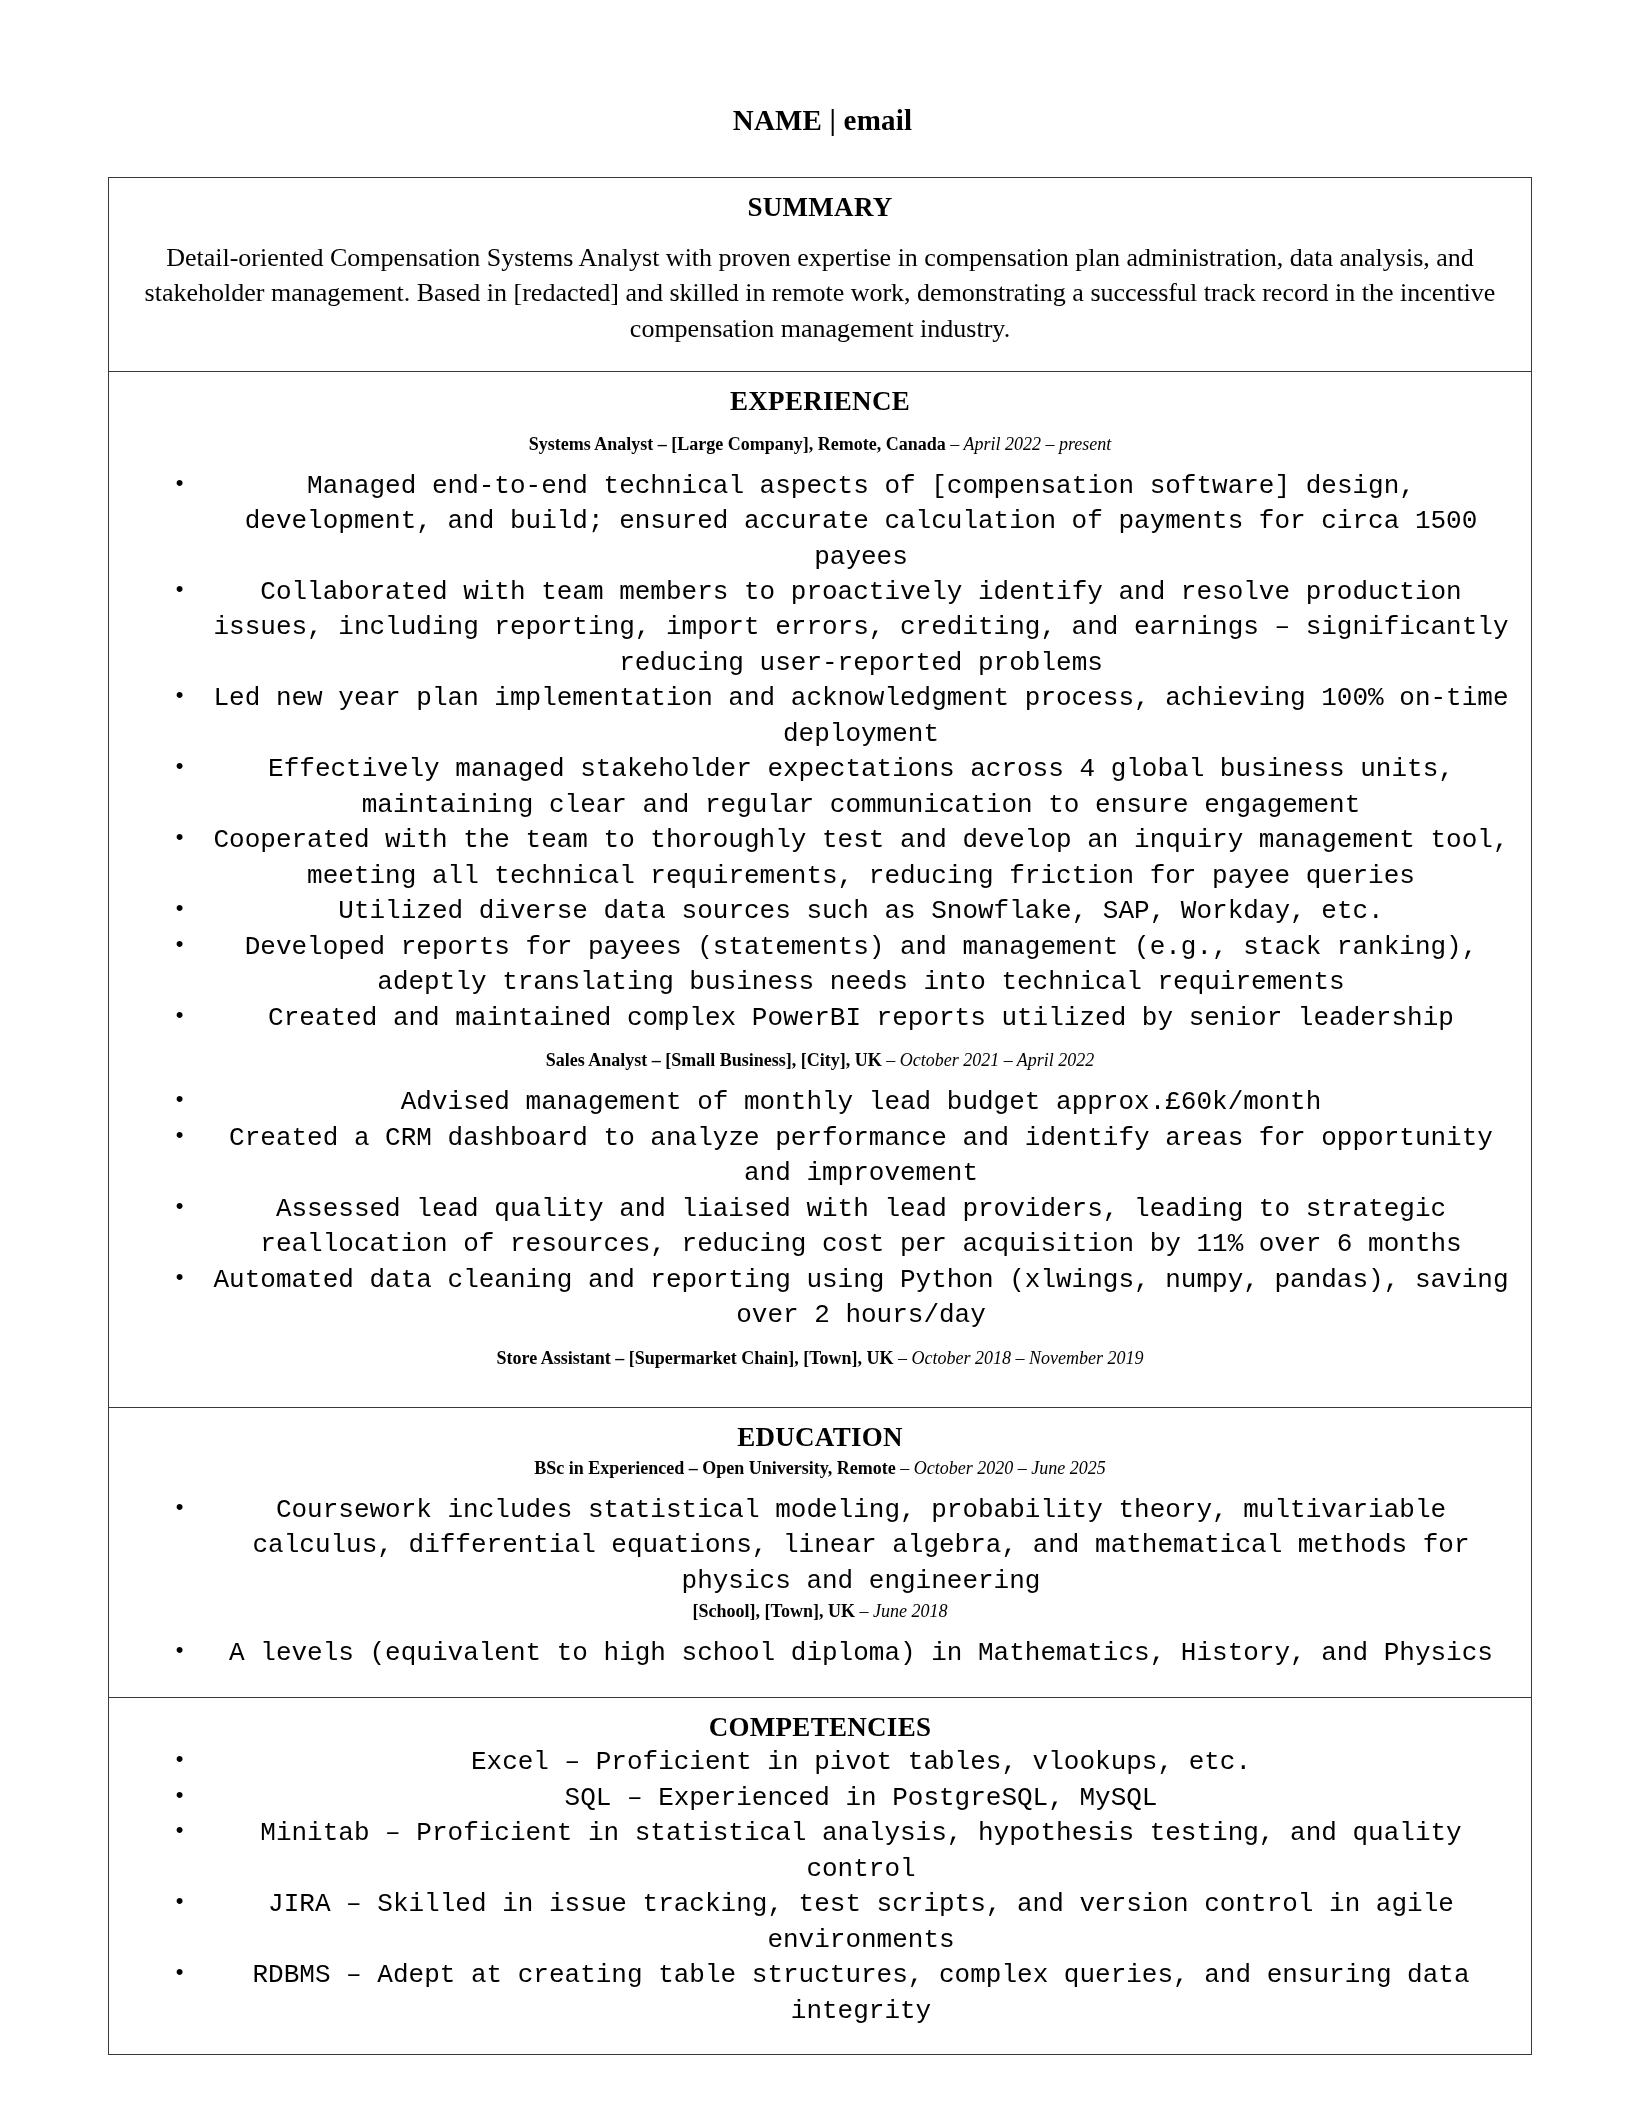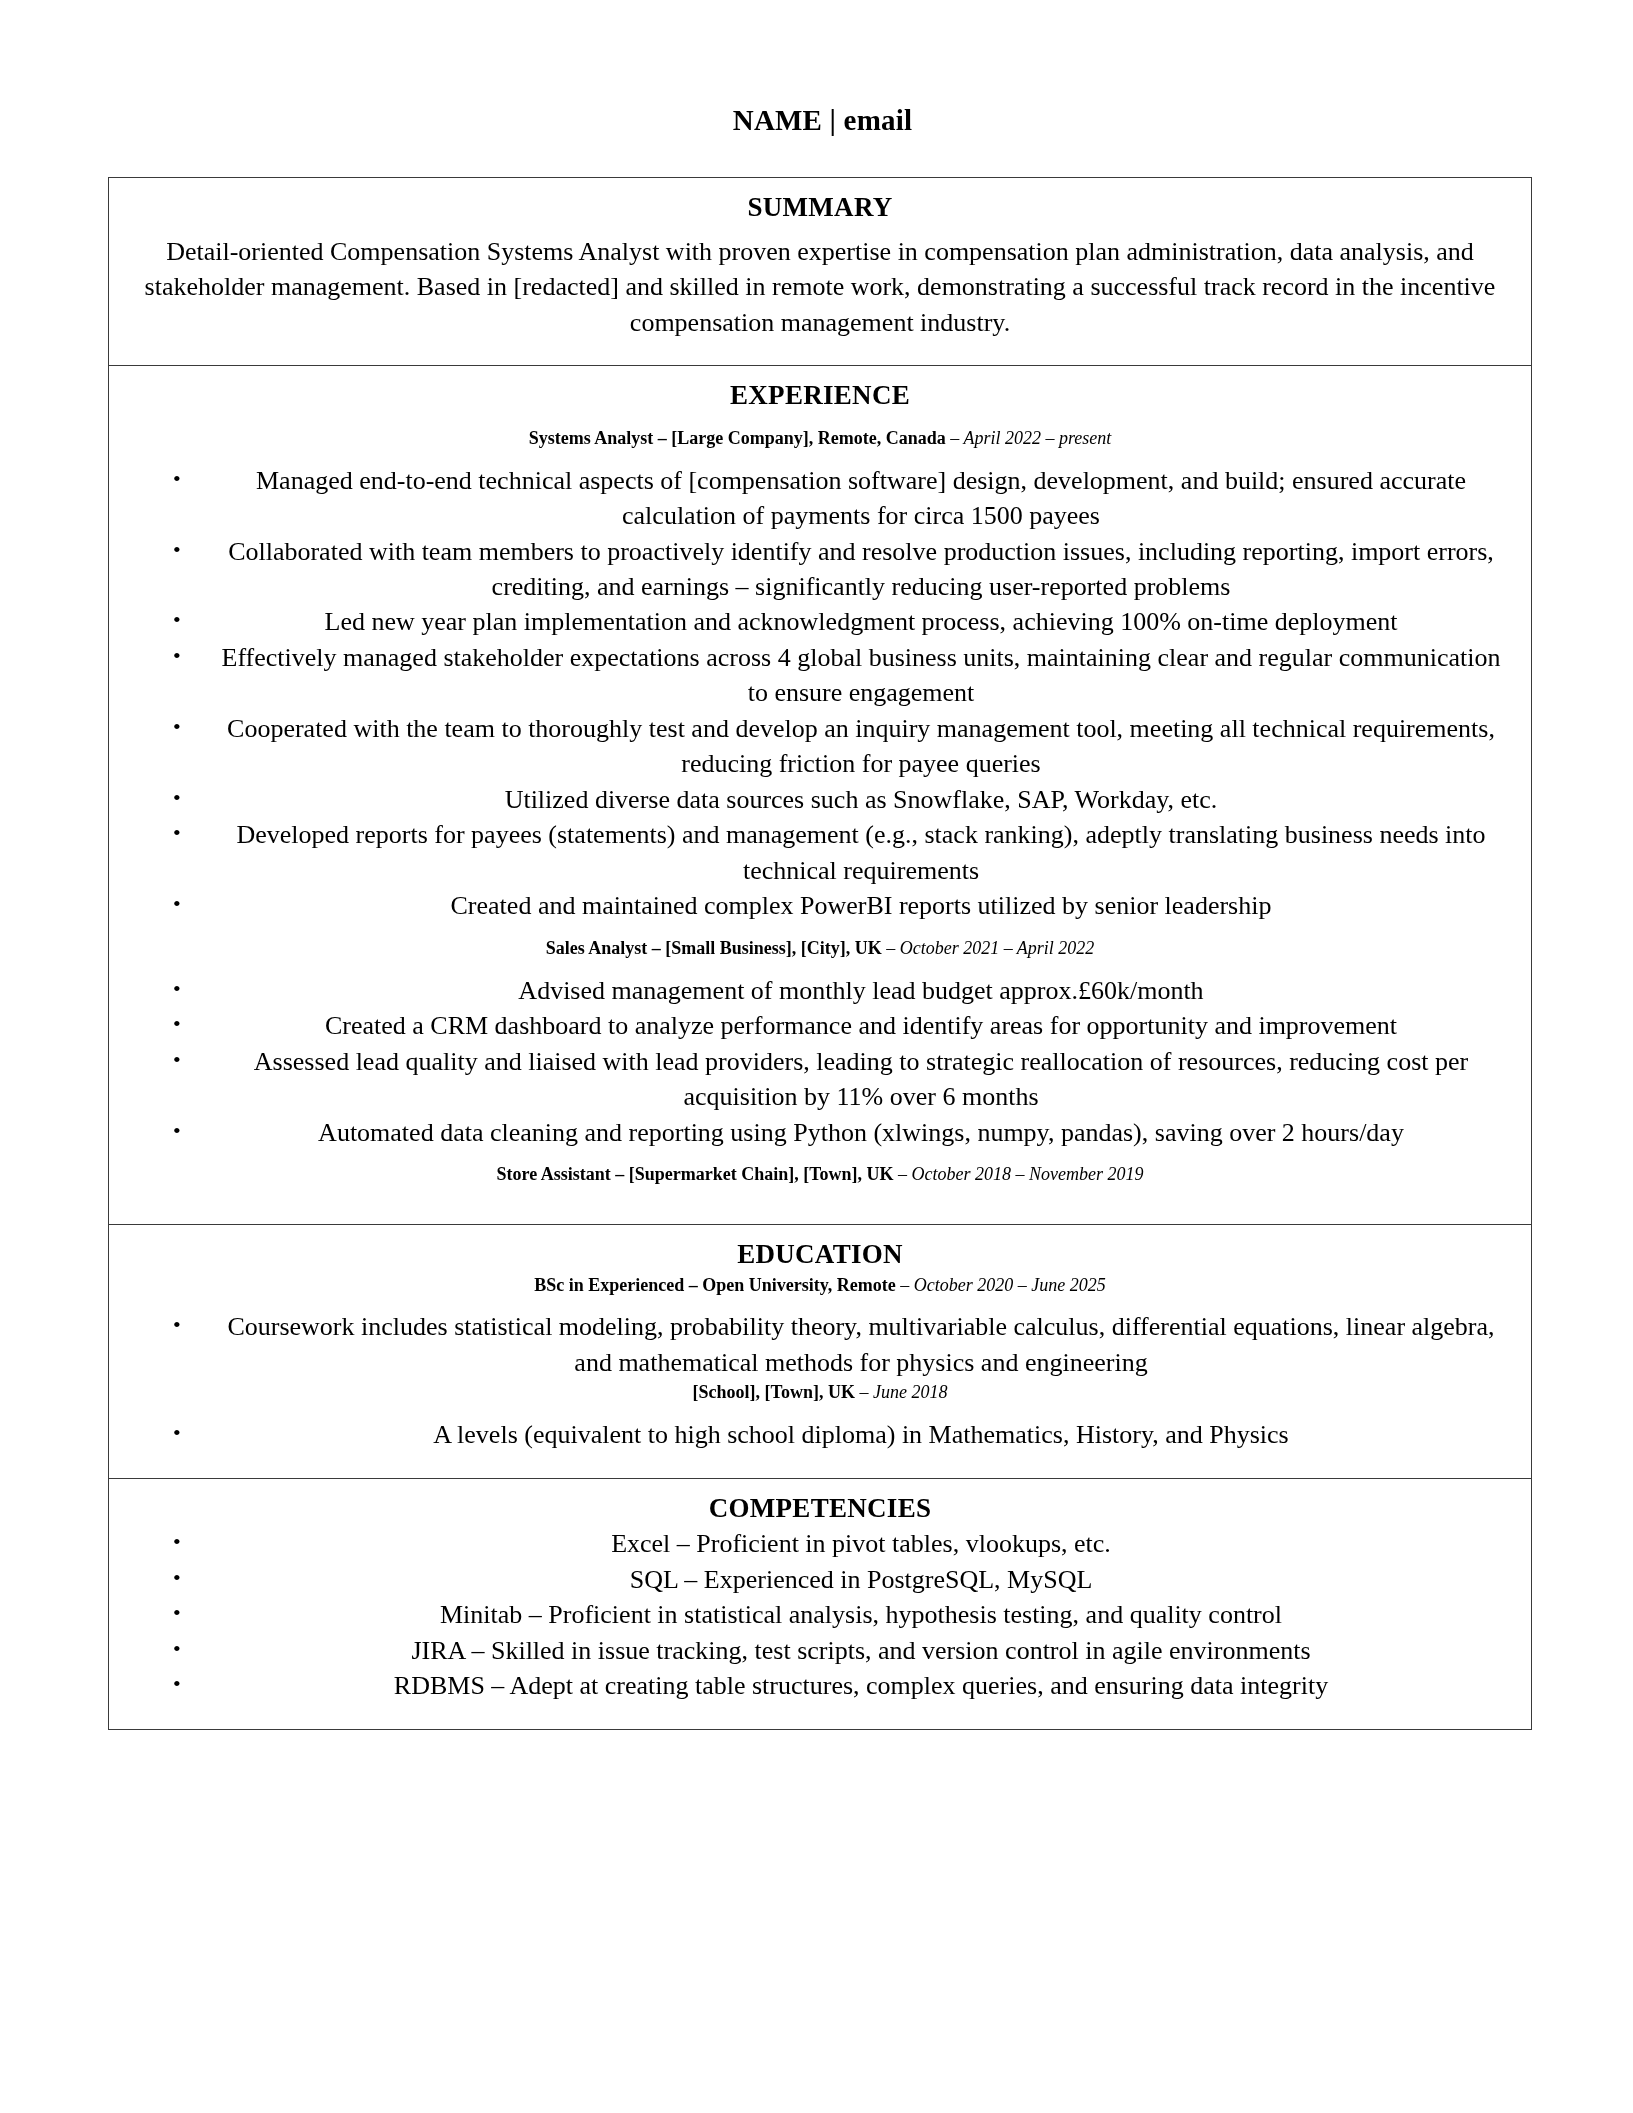--- a/index.html
+++ b/index.html
@@ -68,31 +68,32 @@
     list-style: none;
     margin: 0;
     padding: 0;
   }
   ul.bullets > li {
     font-size: 26px;
     line-height: 1.365;
     position: relative;
     padding-left: 82px;
     margin: 0;
+    font-family: Liberation Mono, monospace;
   }
   ul.bullets > li::before {
     content: "\2022";
     position: absolute;
     left: 42px;
     top: -1px;
     font-size: 22px;
     line-height: 1.55;
   }
   .summary-body {
-    margin-top: 8px;
+    margin-top: 14px;
   }
   .edu-line {
     margin-top: 0;
   }
 </style>
 </head>
 <body>
 
 <div class="page">
 

